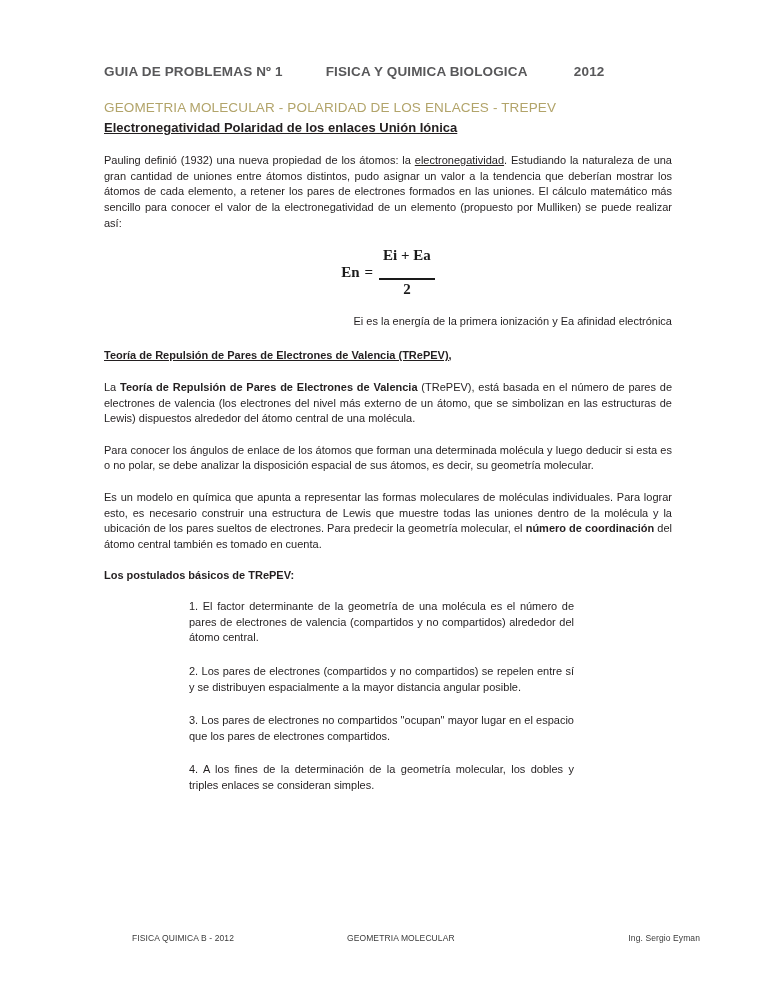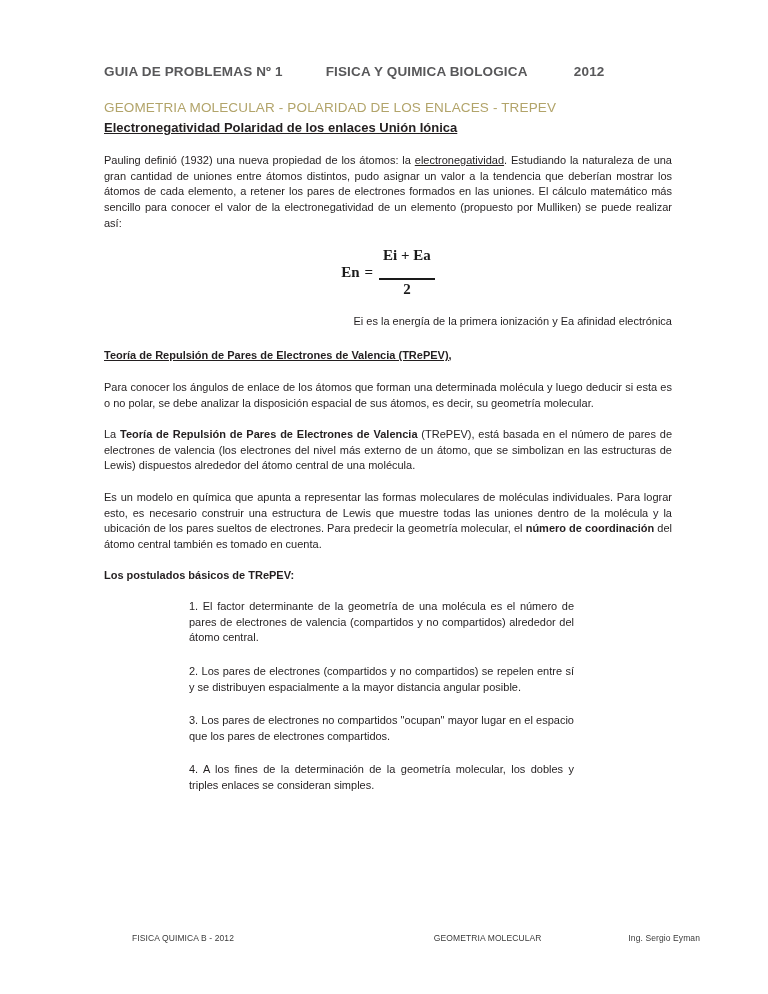--- a/index.html
+++ b/index.html
@@ -146,21 +146,21 @@
     top: 933px;
     width: 568px;
     display: flex;
     align-items: baseline;
     font-size: 8.5px;
     color: #3a3a3a;
     letter-spacing: 0.1px;
     margin-left: 28px;
   }
   .footer .f-left   { width: 215px; text-align: left; }
-  .footer .f-center { flex: 1; text-align: center; }
+  .footer .f-center { flex: 1; text-align: left; }
   .footer .f-right  { text-align: right; white-space: nowrap; }
 </style>
 </head>
 <body>
 
 <div class="page">
 
   <div class="content">
 
     <h1 class="doc-title">GUIA DE PROBLEMAS Nº 1           FISICA Y QUIMICA BIOLOGICA            2012</h1>
@@ -180,23 +180,23 @@
           <span class="bar"></span>
           <span class="den">2</span>
         </span>
       </span>
     </div>
 
     <p class="plain">Ei es la energía de la primera ionización y Ea afinidad electrónica</p>
 
     <h3 class="sub-head-2">Teoría de Repulsión de Pares de Electrones de Valencia (TRePEV),</h3>
 
+    <p class="body"><span>La  </span><span class="b">Teoría de Repulsión de Pares de Electrones de Valencia</span><span> (TRePEV), está basada en el número de pares de electrones de valencia (los electrones del nivel más externo de un átomo, que se simbolizan en las estructuras de Lewis) dispuestos alrededor del átomo central de una molécula.</span></p>
+
     <p class="body">Para conocer los ángulos de enlace de los átomos que forman una determinada molécula y luego deducir si esta es o no polar, se debe  analizar la disposición espacial de sus átomos, es decir, su geometría molecular.</p>
-
-    <p class="body"><span>La  </span><span class="b">Teoría de Repulsión de Pares de Electrones de Valencia</span><span> (TRePEV), está basada en el número de pares de electrones de valencia (los electrones del nivel más externo de un átomo, que se simbolizan en las estructuras de Lewis) dispuestos alrededor del átomo central de una molécula.</span></p>
 
     <p class="body"><span>Es un modelo en química que apunta a representar las formas moleculares de moléculas individuales. Para lograr esto, es necesario construir una estructura de Lewis que muestre todas las uniones dentro de la molécula y la ubicación de los pares sueltos de electrones. Para predecir la geometría molecular, el </span><span class="b">número de coordinación</span><span> del átomo central también es tomado en cuenta.</span></p>
 
 
     <h4 class="minor-head">Los postulados básicos de TRePEV:</h4>
 
     <div class="postulates">
       <p>1. El factor determinante de la geometría de una molécula es el número de pares de electrones de valencia (compartidos y no compartidos) alrededor del átomo central.</p>
       <p>2. Los pares de electrones (compartidos y no compartidos) se repelen entre sí y se distribuyen espacialmente a la mayor distancia angular posible.</p>
       <p>3. Los pares de electrones no compartidos "ocupan" mayor lugar en el espacio que los pares de electrones compartidos.</p>

